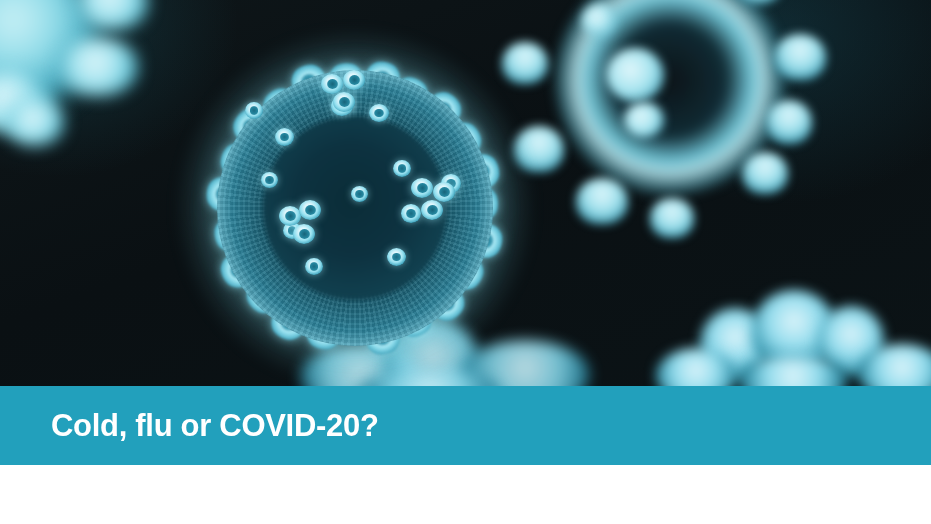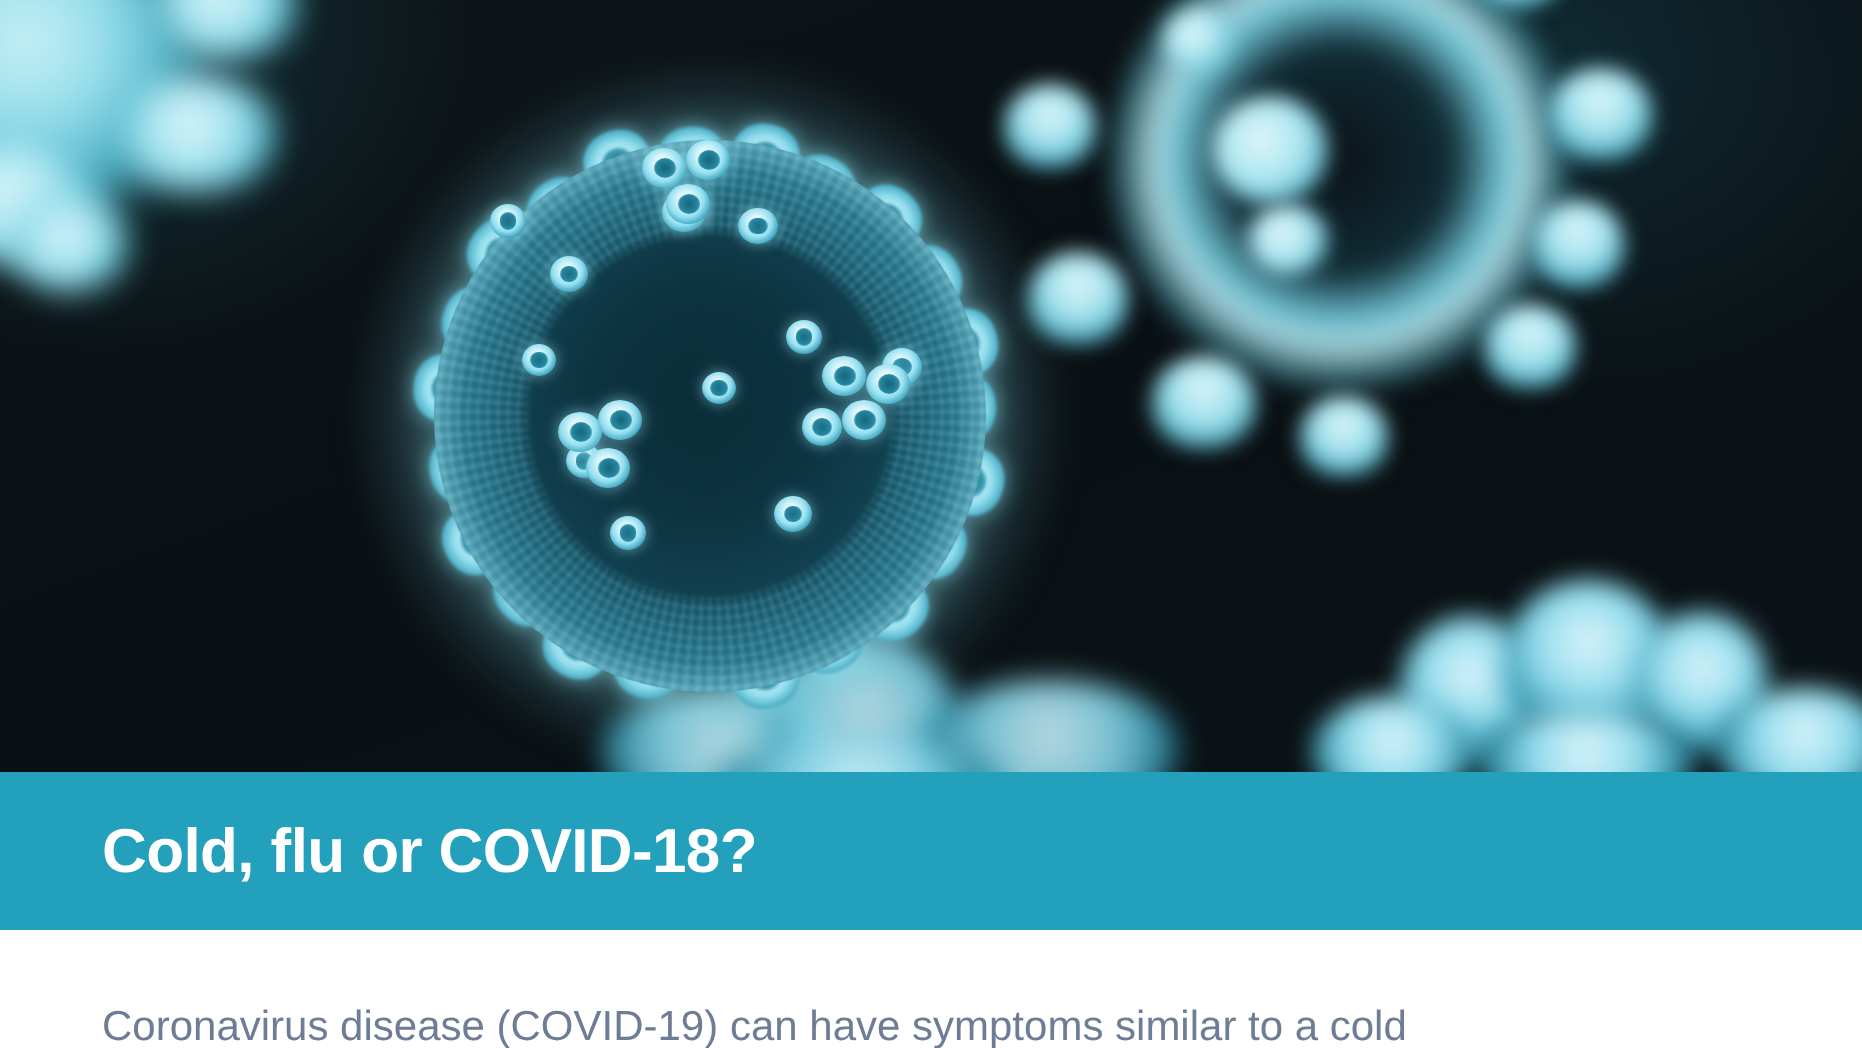--- a/index.html
+++ b/index.html
@@ -442,20 +442,17 @@
       </div>
       <div class="knob-tri" style="left:166px; top:62px;">
         <i style="left:0px;  top:4px;"></i>
         <i style="left:22px; top:0px;"></i>
         <i style="left:12px; top:22px;"></i>
       </div>
     </div>
   </div>
 
   <div class="banner">
-    <h1 class="banner-title">Cold, flu or COVID-18?</h1>
+    <h1 class="banner-title">Cold, flu or COVID-20?</h1>
   </div>
 
-  <div class="content">
-    <p class="content-text">Coronavirus disease (COVID-19) can have symptoms similar to a cold</p>
-  </div>
 
 </div>
 
 </body></html>

